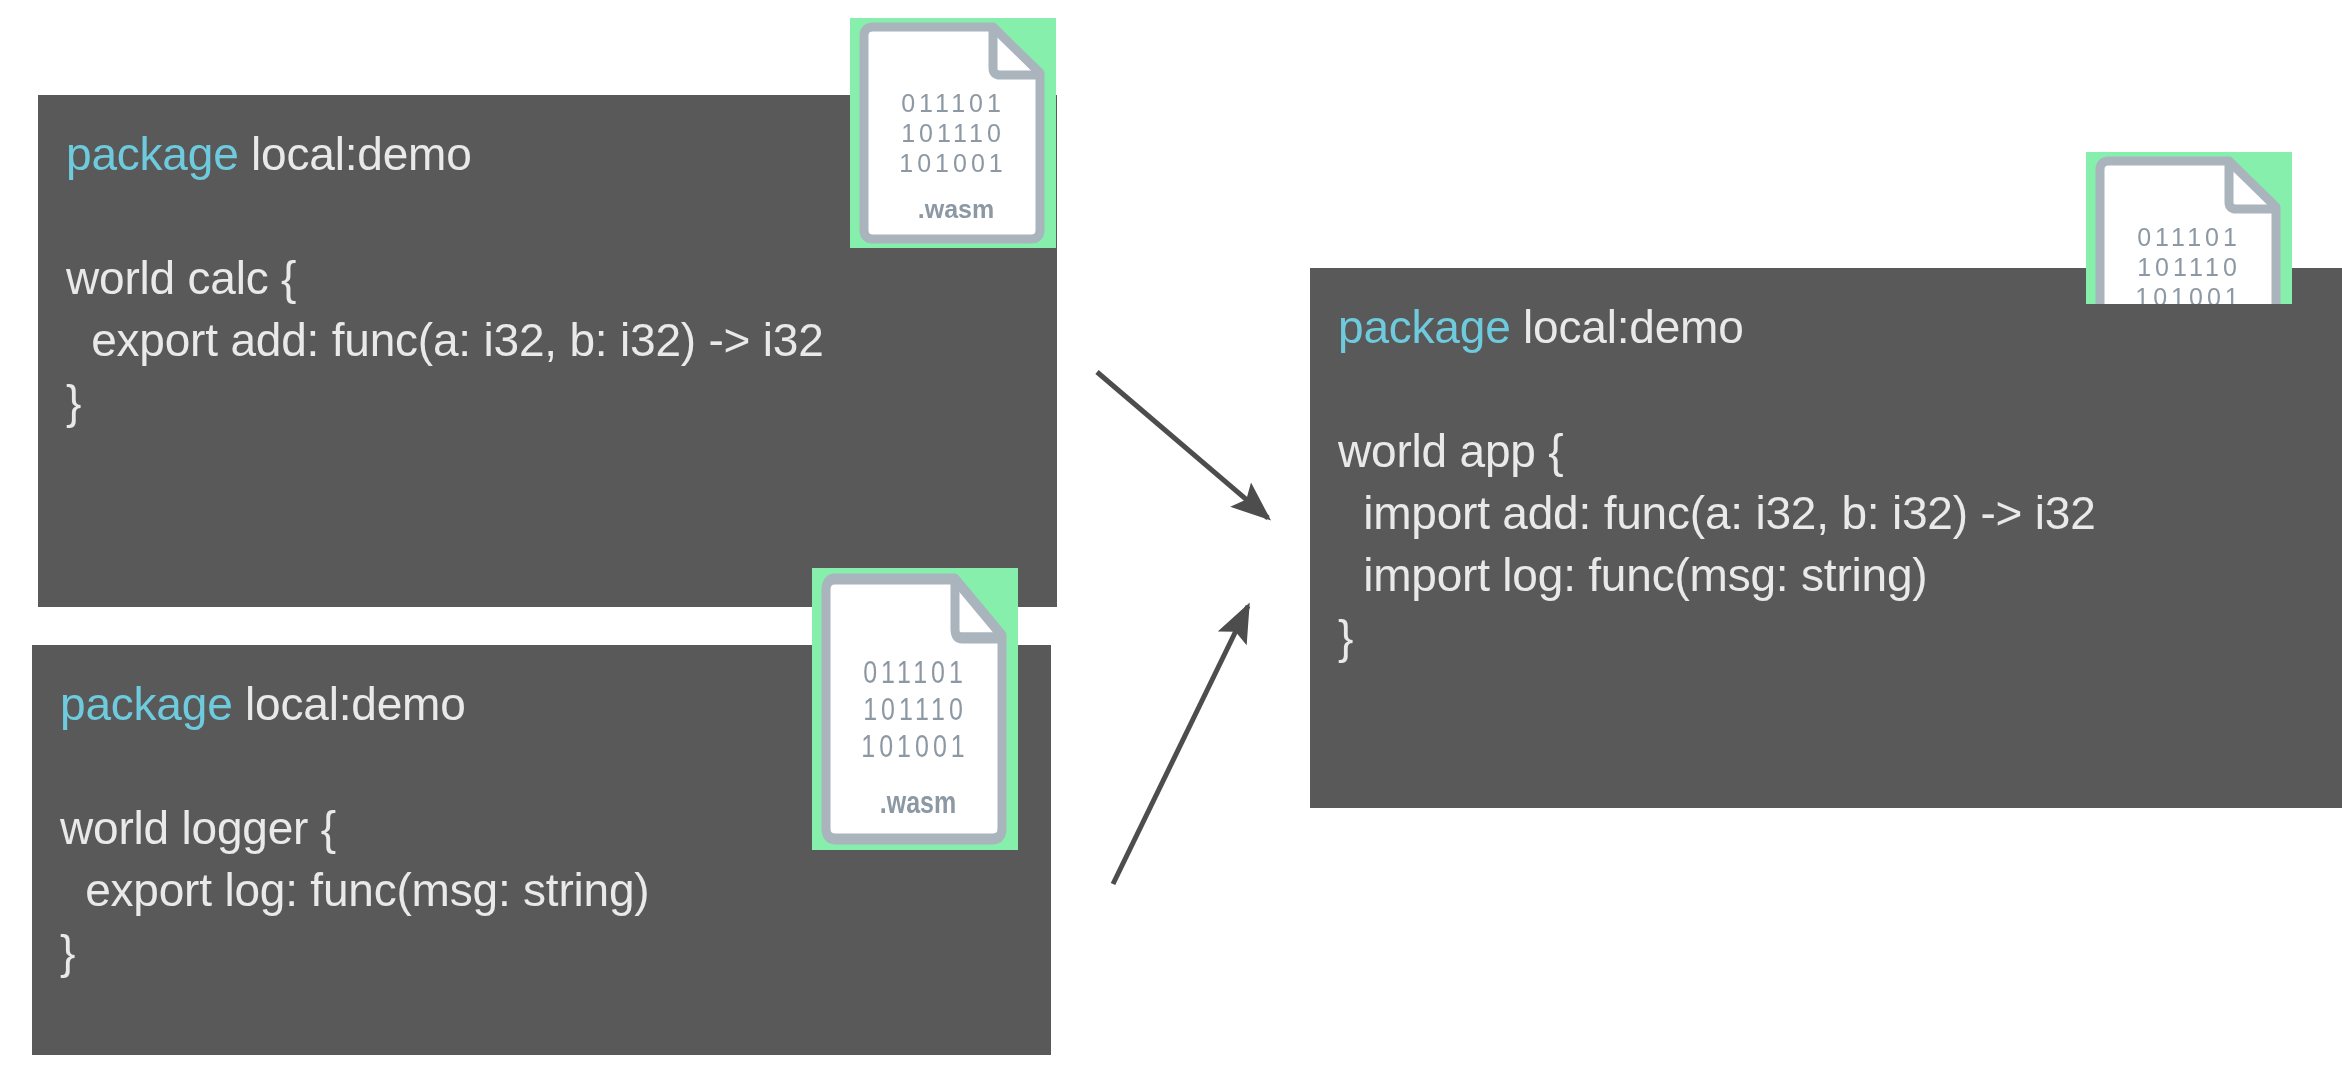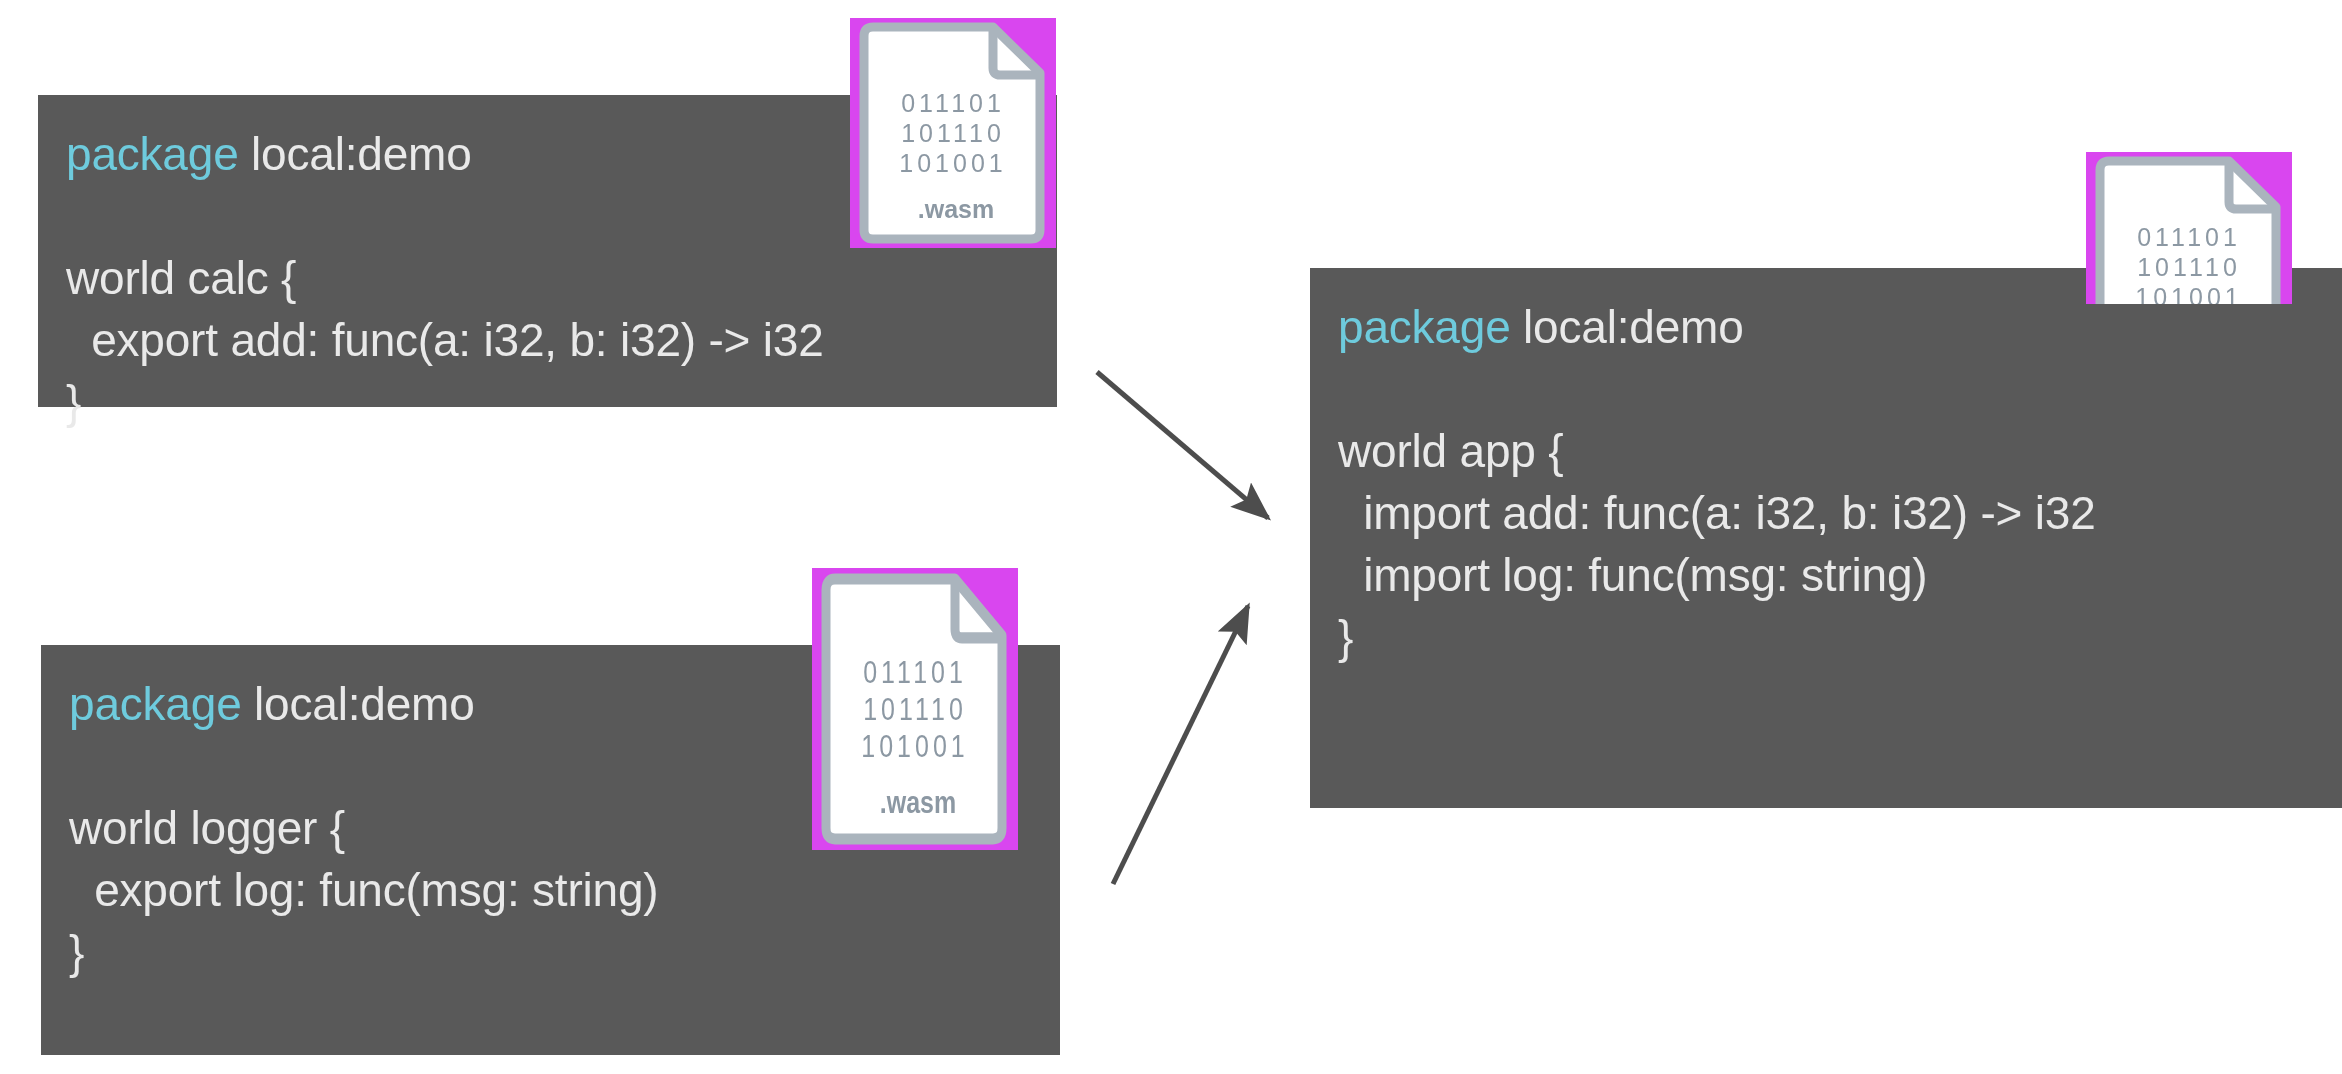--- a/index.html
+++ b/index.html
@@ -36,21 +36,21 @@
     line-height: 62px;
     color: #e9e9e9;
     letter-spacing: -0.2px;
   }
   .kw { color: #6ecbdd; }
   .blank-line { display: block; height: 62px; }
 
   
   .wasm-icon {
     position: absolute;
-    background: #d946ef;
+    background: #86efac;
     z-index: 5;
   }
   .wasm-icon svg {
     display: block;
     width: 100%;
     height: 100%;
   }
 
   
   .arrow-layer {
@@ -70,38 +70,38 @@
   <svg class="arrow-layer" viewBox="0 0 2342 1074" xmlns="http://www.w3.org/2000/svg">
     <defs>
       <marker id="ah" markerWidth="9" markerHeight="9" refX="7.2" refY="3.2" orient="auto" markerUnits="strokeWidth">
         <path d="M0,0 L8,3.2 L0,6.4 L1.5,3.2 z" fill="#4d4d4d"></path>
       </marker>
     </defs>
     <line x1="1097" y1="372" x2="1268" y2="518" stroke="#4d4d4d" stroke-width="5" marker-end="url(#ah)"></line>
     <line x1="1113" y1="884" x2="1248" y2="606" stroke="#4d4d4d" stroke-width="5" marker-end="url(#ah)"></line>
   </svg>
 
-  <div class="code-block" style="left:38px; top:95px; width:1019px; height:312px;">
+  <div class="code-block" style="left:38px; top:95px; width:1019px; height:512px;">
     <div class="code-inner"><span class="kw">package</span><span> local:demo</span><span class="blank-line"></span><span>world calc {</span>
 <span>  export add: func(a: i32, b: i32) -&gt; i32</span>
 <span>}</span></div>
   </div>
 
   <div class="wasm-icon" style="left:850px; top:18px; width:206px; height:230px;">
     <svg viewBox="0 0 206 230" xmlns="http://www.w3.org/2000/svg">
       <path d="M14 18 Q14 9 23 9 L143 9 L190 55 L190 212 Q190 221 181 221 L23 221 Q14 221 14 212 Z" fill="#ffffff" stroke="#aab4bd" stroke-width="9" stroke-linejoin="round"></path>
       <path d="M143 9 L143 50 Q143 57 150 57 L190 57" fill="none" stroke="#aab4bd" stroke-width="9" stroke-linejoin="round"></path>
       <text x="103" y="94" text-anchor="middle" fill="#8c98a3" font-family="Liberation Sans, sans-serif" font-size="25" letter-spacing="4">011101</text>
       <text x="103" y="124" text-anchor="middle" fill="#8c98a3" font-family="Liberation Sans, sans-serif" font-size="25" letter-spacing="4">101110</text>
       <text x="103" y="154" text-anchor="middle" fill="#8c98a3" font-family="Liberation Sans, sans-serif" font-size="25" letter-spacing="4">101001</text>
       <text x="106" y="200" text-anchor="middle" fill="#8c98a3" font-family="Liberation Sans, sans-serif" font-size="25" font-weight="bold">.wasm</text>
     </svg>
   </div>
 
-  <div class="code-block" style="left:41px; top:645px; width:1019px; height:410px;text-decoration:underline;">
+  <div class="code-block" style="left:32px; top:645px; width:1019px; height:410px;text-decoration:underline;">
     <div class="code-inner"><span class="kw">package</span><span> local:demo</span><span class="blank-line"></span><span>world logger {</span>
 <span>  export log: func(msg: string)</span>
 <span>}</span></div>
   </div>
 
   <div class="wasm-icon" style="left:812px; top:568px; width:206px; height:282px;">
     <svg viewBox="0 0 206 230" xmlns="http://www.w3.org/2000/svg" preserveAspectRatio="none">
       <path d="M14 18 Q14 9 23 9 L143 9 L190 55 L190 212 Q190 221 181 221 L23 221 Q14 221 14 212 Z" fill="#ffffff" stroke="#aab4bd" stroke-width="9" stroke-linejoin="round"></path>
       <path d="M143 9 L143 50 Q143 57 150 57 L190 57" fill="none" stroke="#aab4bd" stroke-width="9" stroke-linejoin="round"></path>
       <text x="103" y="94" text-anchor="middle" fill="#8c98a3" font-family="Liberation Sans, sans-serif" font-size="25" letter-spacing="4">011101</text>

